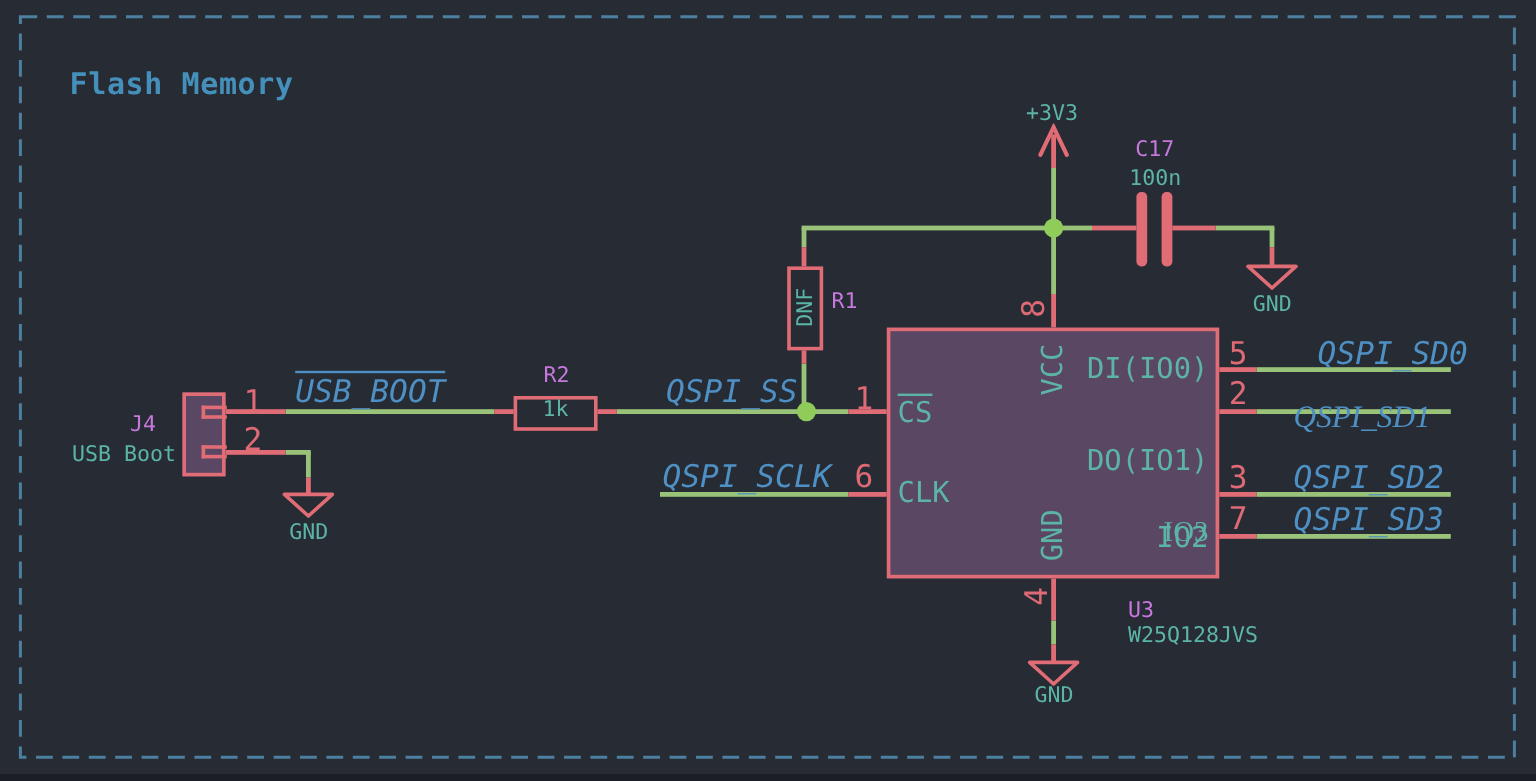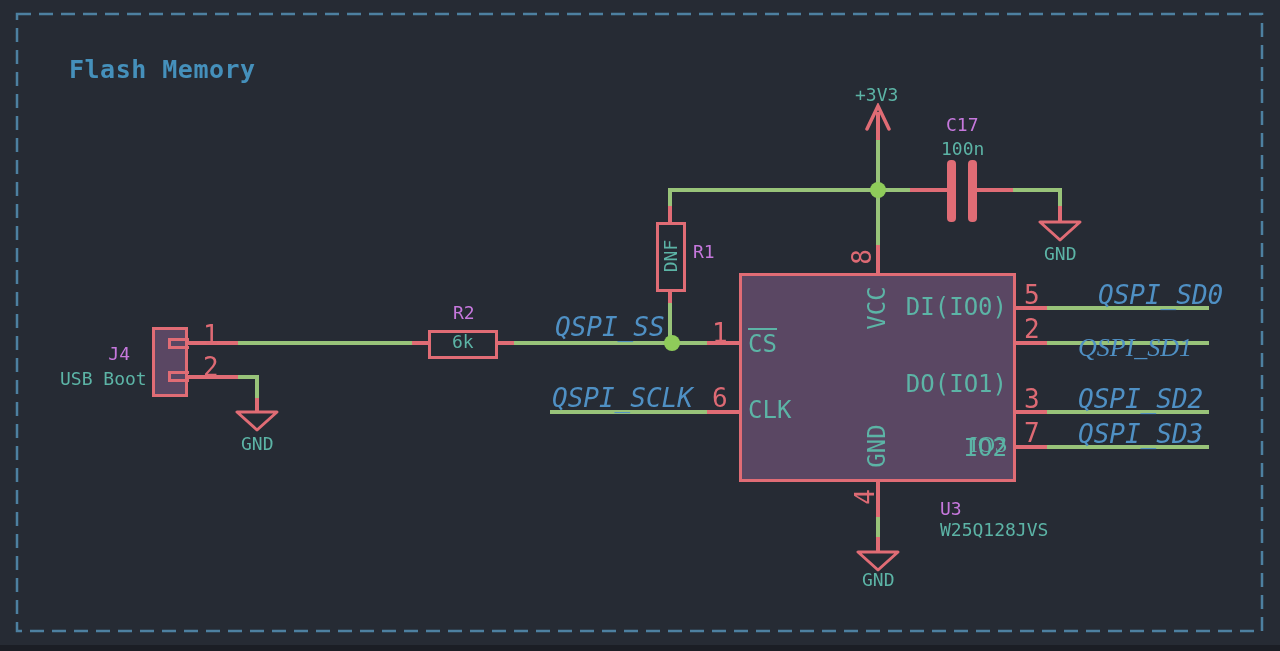--- a/index.html
+++ b/index.html
@@ -39,21 +39,21 @@
 </head>
 <body>
 
 <div id="canvas">
 
   <svg id="frame" width="1280" height="651">
     <rect x="17" y="14" width="1245" height="617" fill="none" stroke="#4d80a0" stroke-width="2.5" stroke-dasharray="14 8"></rect>
   </svg>
   <div class="edge" style="top:645px;height:6px;"></div>
 
-  <div class="t title" style="left:69px;top:57px;">Flash Memory</div>
+  <div class="t title" style="left:58px;top:57px;">Flash Memory</div>
 
   <div class="wh" style="left:238px;top:341px;width:174px;"></div>
   <div class="wh" style="left:514px;top:341px;width:193px;"></div>
   <div class="wh" style="left:238px;top:375px;width:21px;"></div>
   <div class="wv" style="left:255px;top:377px;height:21px;"></div>
   <div class="wh" style="left:550px;top:410px;width:157px;"></div>
   <div class="wh" style="left:1047px;top:306px;width:162px;"></div>
   <div class="wh" style="left:1047px;top:341px;width:162px;"></div>
   <div class="wh" style="left:1047px;top:410px;width:162px;"></div>
   <div class="wh" style="left:1047px;top:445px;width:162px;"></div>
@@ -93,21 +93,21 @@
   <div class="box fill" style="left:152px;top:327px;width:36px;height:70px;"></div>
   <div class="hook" style="left:168px;top:338px;"></div>
   <div class="hook" style="left:168px;top:371px;"></div>
   <div class="t ref" style="right:1150px;top:345px;">J4</div>
   <div class="t val" style="left:60px;top:370px;">USB Boot</div>
   <div class="t pnum" style="left:203px;top:322px;">1</div>
   <div class="t pnum" style="left:203px;top:354px;">2</div>
 
   <div class="box" style="left:428px;top:330px;width:70px;height:29px;"></div>
   <div class="t ref" style="left:453px;top:304px;">R2</div>
-  <div class="t val" style="left:452px;top:333px;">6k</div>
+  <div class="t val" style="left:452px;top:333px;">1k</div>
 
   <div class="box" style="left:656px;top:222px;width:30px;height:70px;"></div>
   <div class="t val rot" style="left:655px;top:247px;">DNF</div>
   <div class="t ref" style="left:693px;top:243px;">R1</div>
 
   <div class="plate" style="left:947px;top:160px;"></div>
   <div class="plate" style="left:968px;top:160px;"></div>
   <div class="t ref" style="left:946px;top:116px;">C17</div>
   <div class="t val" style="left:941px;top:140px;">100n</div>
 
@@ -146,20 +146,21 @@
   <svg class="svgsym" style="left:856px;top:550px;" width="44" height="22">
     <path d="M2 2 L42 2 L22 20 Z" fill="none" stroke="#e06c75" stroke-width="3" stroke-linejoin="round"></path>
   </svg>
   <div class="t val" style="left:862px;top:571px;">GND</div>
 
   <svg class="svgsym" style="left:1038px;top:220px;" width="44" height="22">
     <path d="M2 2 L42 2 L22 20 Z" fill="none" stroke="#e06c75" stroke-width="3" stroke-linejoin="round"></path>
   </svg>
   <div class="t val" style="left:1044px;top:245px;">GND</div>
 
+  <div class="t net ovl" style="left:246px;top:309px;">USB_BOOT</div>
   <div class="t net" style="left:555px;top:314px;">QSPI_SS</div>
   <div class="t net" style="left:552px;top:385px;text-align:center;">QSPI_SCLK</div>
   <div class="t net" style="left:1098px;top:282px;">QSPI_SD0</div>
   <div class="t net" style="left:1078px;top:335px;font-family:Liberation Serif, serif;">QSPI_SD1</div>
   <div class="t net" style="left:1078px;top:386px;">QSPI_SD2</div>
   <div class="t net" style="left:1078px;top:421px;">QSPI_SD3</div>
 
 </div>
 
 </body></html>

